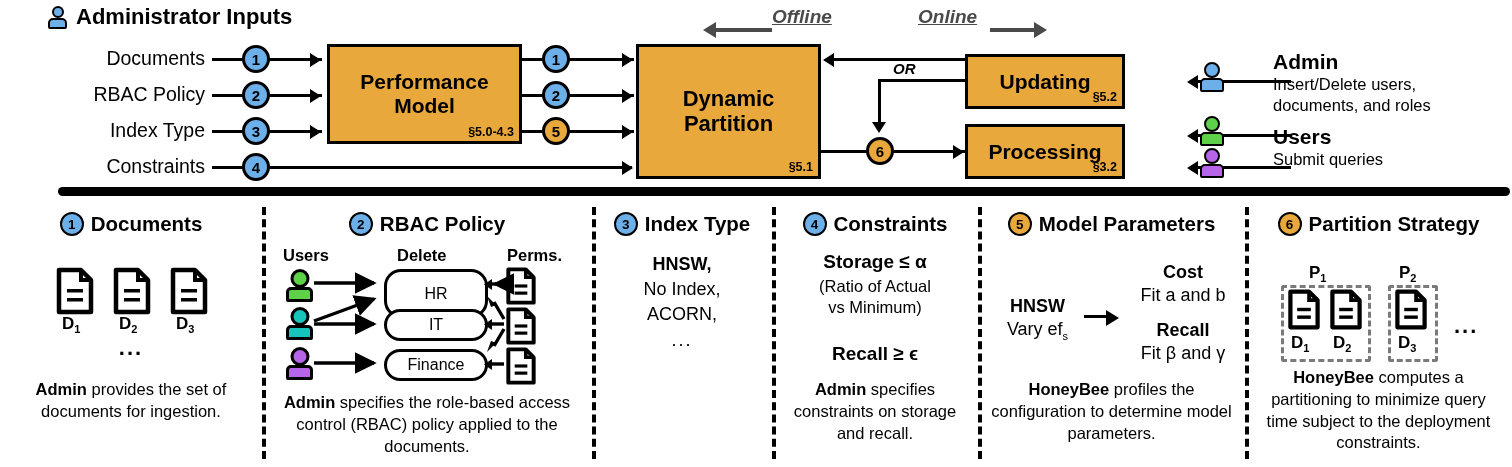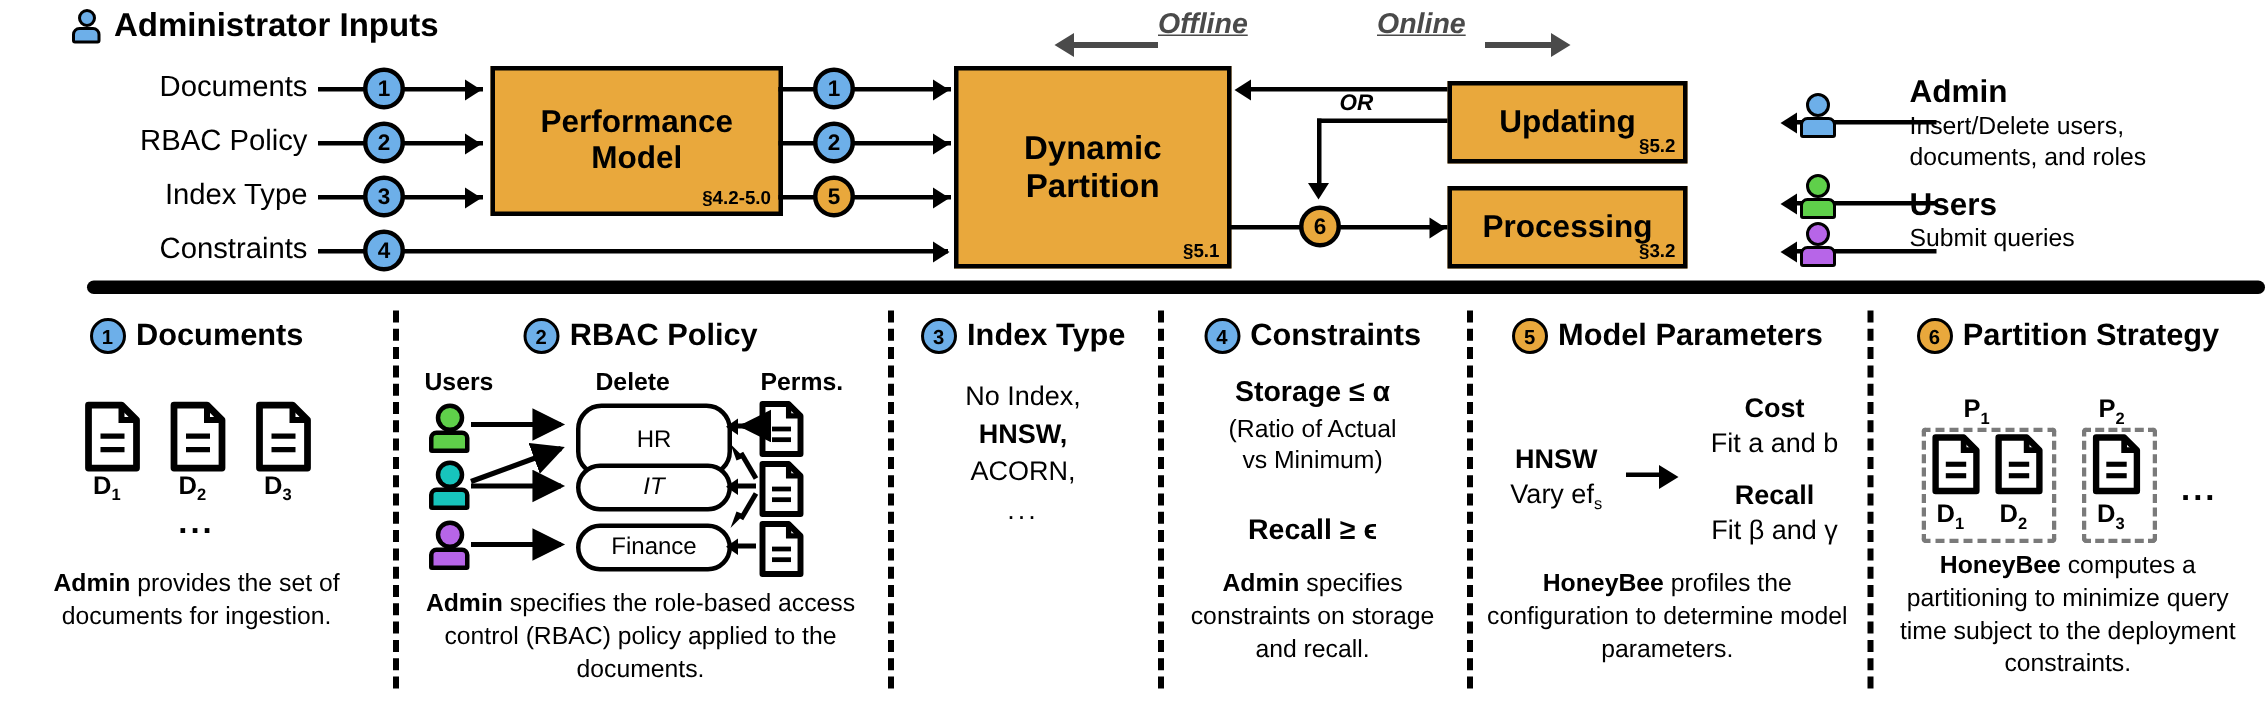--- a/index.html
+++ b/index.html
@@ -175,21 +175,21 @@
 <div class="badge" style="left:242px;top:117px;">3</div>
 <div class="arrowR" style="left:310px;top:124.5px;"></div>
 
 <div class="line hline" style="left:212px;top:166px;width:420px;"></div>
 <div class="badge" style="left:242px;top:153px;">4</div>
 <div class="arrowR" style="left:622px;top:160.5px;"></div>
 
 <div class="obox abs" style="left:327px;top:44px;width:195px;height:100px;font-size:21px;position:absolute;">
   <span>Performance</span>
   <span>Model</span>
-  <span class="sec">§4.2-5.0</span>
+  <span class="sec">§5.0-4.3</span>
 </div>
 
 <div class="line hline" style="left:519px;top:58px;width:115px;"></div>
 <div class="badge" style="left:542px;top:45px;">1</div>
 <div class="arrowR" style="left:622px;top:52.5px;"></div>
 
 <div class="line hline" style="left:519px;top:94px;width:115px;"></div>
 <div class="badge" style="left:542px;top:81px;">2</div>
 <div class="arrowR" style="left:622px;top:88.5px;"></div>
 
@@ -321,21 +321,21 @@
   <span class="person" style="left:24px;top:100px;width:27px;height:33px;">
     <span class="head" style="width:19px;height:19px;background:#17C4BC;border:3px solid #000;top:0;"></span>
     <span class="body" style="height:15px;background:#17C4BC;border:3px solid #000;"></span>
   </span>
   <span class="person" style="left:24px;top:140px;width:27px;height:33px;">
     <span class="head" style="width:19px;height:19px;background:#B765E8;border:3px solid #000;top:0;"></span>
     <span class="body" style="height:15px;background:#B765E8;border:3px solid #000;"></span>
   </span>
 
   <div class="rolepill" style="left:122px;top:62px;width:104px;height:49px;">HR</div>
-  <div class="rolepill" style="left:122px;top:102px;width:104px;height:32px;font-style:italic;">IT</div>
+  <div class="rolepill" style="left:122px;top:102px;width:104px;height:32px;">IT</div>
   <div class="rolepill" style="left:122px;top:142px;width:104px;height:32px;">Finance</div>
 
   <svg class="docicon" style="left:243px;top:60px;" width="32" height="38" viewBox="0 0 40 48">
     <path d="M4 3 H26 L36 13 V45 H4 Z" fill="#fff" stroke="#000" stroke-width="5" stroke-linejoin="round"></path>
     <path d="M26 3 V13 H36" fill="none" stroke="#000" stroke-width="4.5"></path>
     <rect x="12" y="22" width="16" height="4" fill="#000"></rect>
     <rect x="12" y="31" width="16" height="4" fill="#000"></rect>
   </svg>
   <svg class="docicon" style="left:243px;top:100px;" width="32" height="38" viewBox="0 0 40 48">
     <path d="M4 3 H26 L36 13 V45 H4 Z" fill="#fff" stroke="#000" stroke-width="5" stroke-linejoin="round"></path>
@@ -388,22 +388,22 @@
     <b>Admin</b><span> specifies the role-based access control (RBAC) policy applied to the documents.</span>
   </div>
 </div>
 
 <div class="panel" style="left:592px;width:180px;height:252px;">
   <div class="panel-head">
     <span class="badge sm" style="position:relative;left:0;top:0;">3</span>
     <span>Index Type</span>
   </div>
   <div class="idxlist" style="top:45px;">
+    <div style="font-weight:bold;">HNSW,</div>
     <div>No Index,</div>
-    <div style="font-weight:bold;">HNSW,</div>
     <div>ACORN,</div>
     <div style="letter-spacing:2px;">...</div>
   </div>
 </div>
 
 <div class="panel" style="left:772px;width:206px;height:252px;">
   <div class="panel-head">
     <span class="badge sm" style="position:relative;left:0;top:0;">4</span>
     <span>Constraints</span>
   </div>

